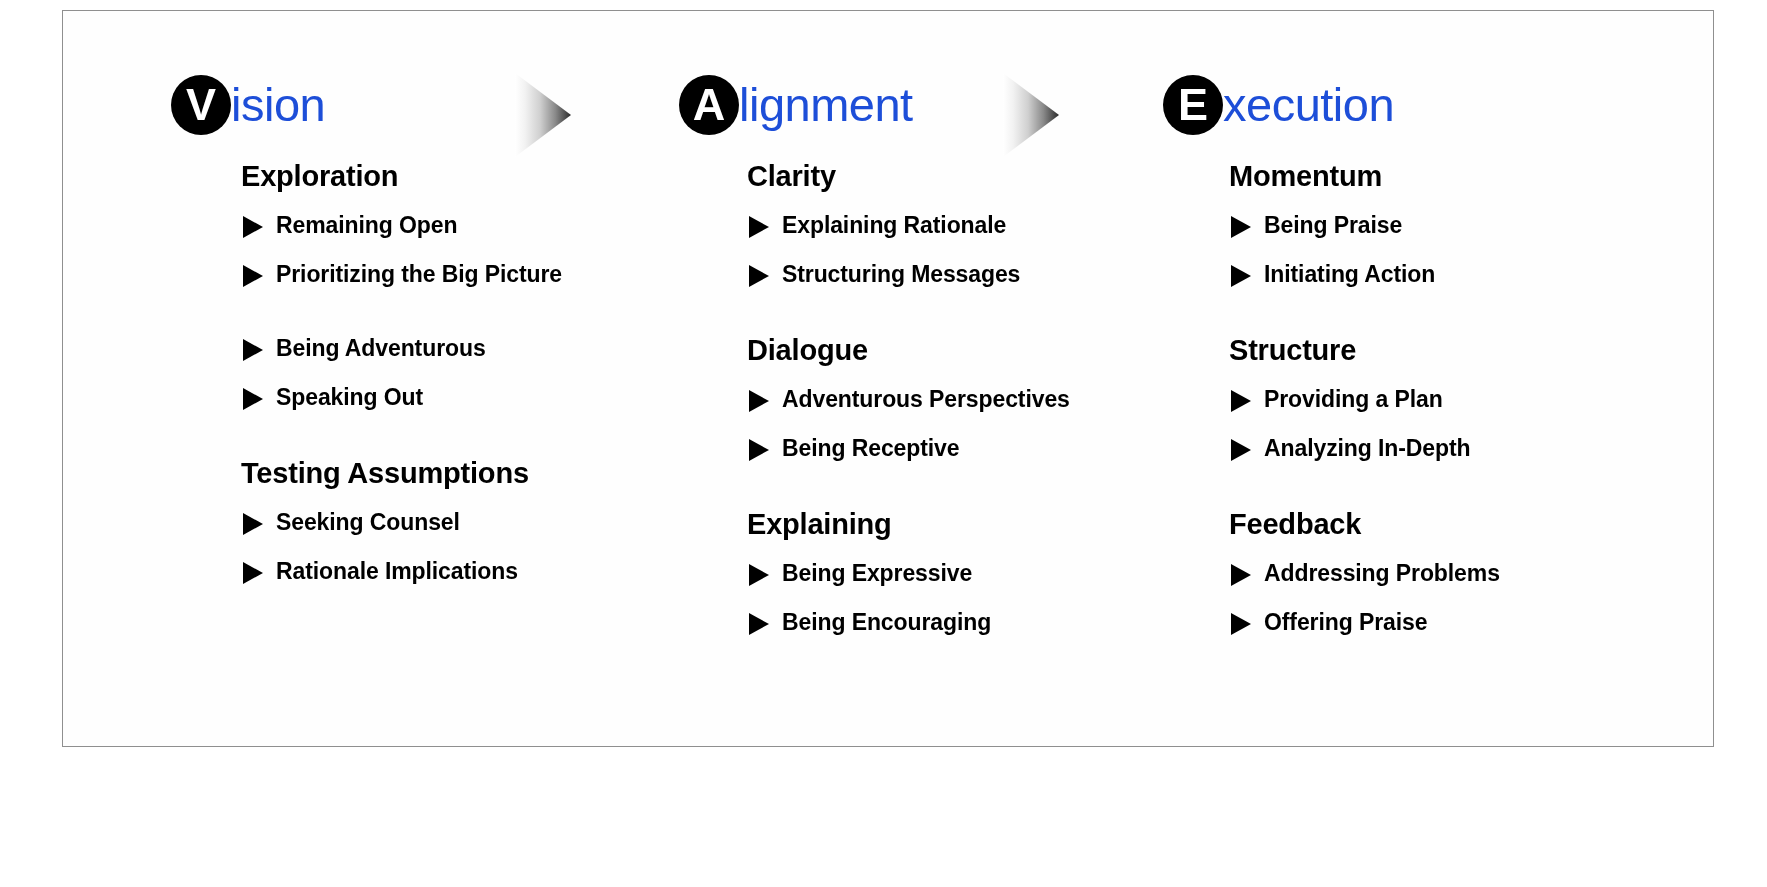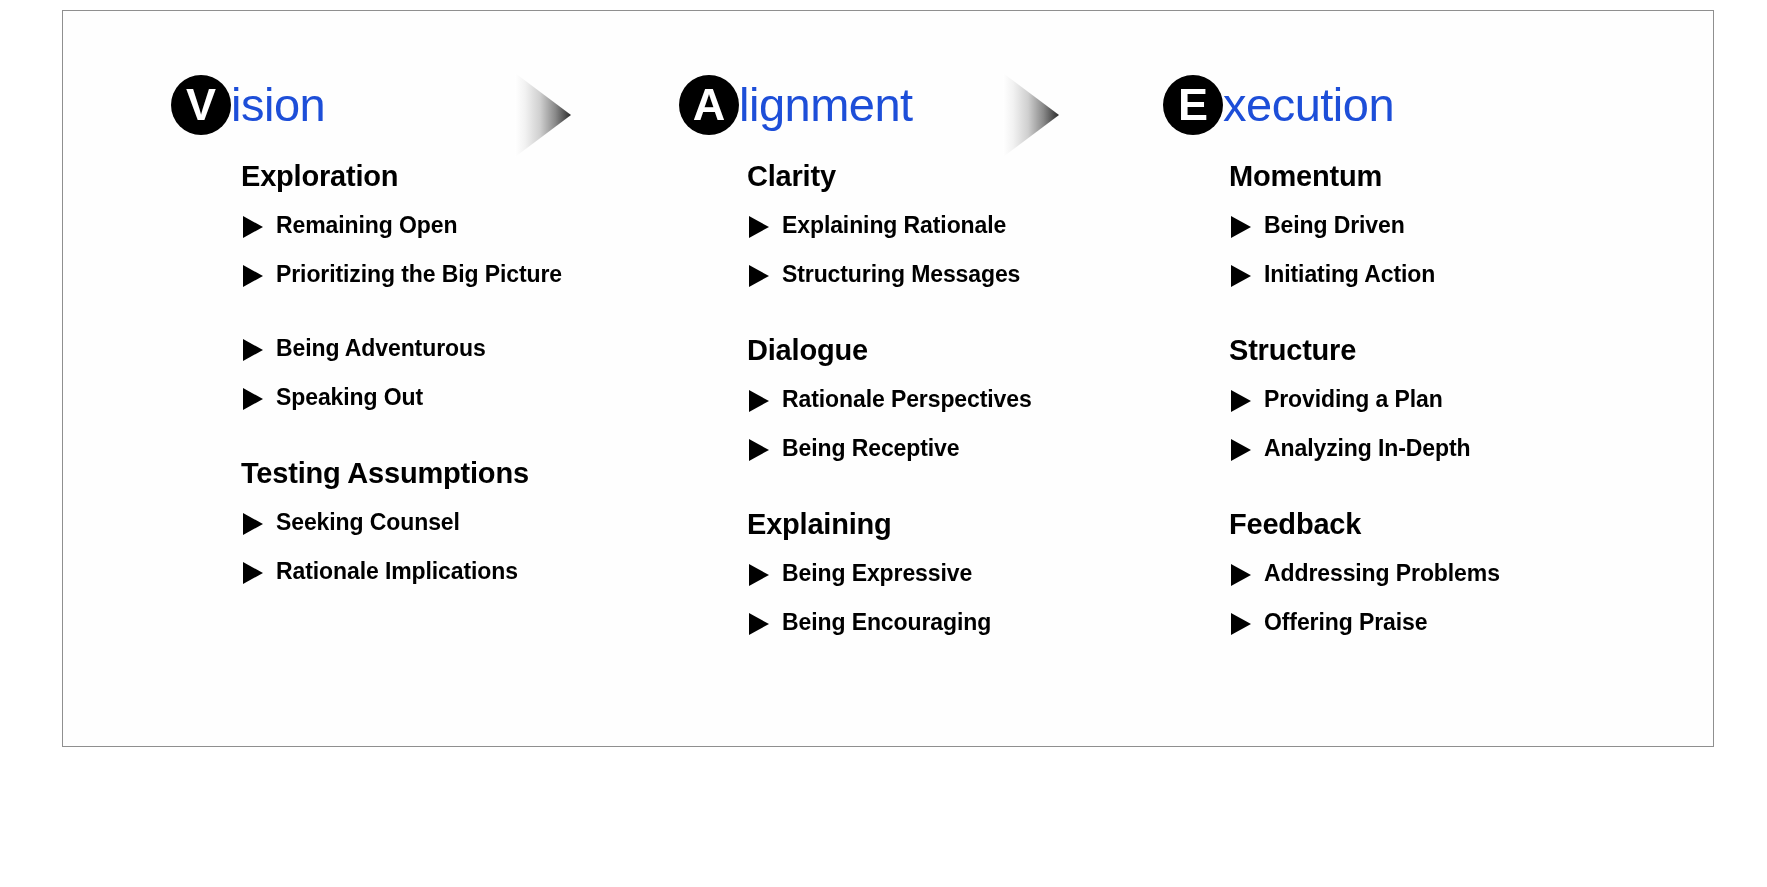--- a/index.html
+++ b/index.html
@@ -291,21 +291,21 @@
         </div>
 
         <div class="group">
           <div class="group-title">Dialogue</div>
           <div class="item">
             <span class="bullet">
               <svg width="20" height="22" viewBox="0 0 20 22">
                   <polygon points="0,0 20,11 0,22" fill="#000000"></polygon>
                 </svg>
             </span>
-            <span class="item-label">Rationale Perspectives</span>
+            <span class="item-label">Adventurous Perspectives</span>
           </div>
           <div class="item">
             <span class="bullet">
               <svg width="20" height="22" viewBox="0 0 20 22">
                   <polygon points="0,0 20,11 0,22" fill="#000000"></polygon>
                 </svg>
             </span>
             <span class="item-label">Being Receptive</span>
           </div>
         </div>
@@ -335,21 +335,21 @@
       <div class="column c2">
 
         <div class="group">
           <div class="group-title">Momentum</div>
           <div class="item">
             <span class="bullet">
               <svg width="20" height="22" viewBox="0 0 20 22">
                   <polygon points="0,0 20,11 0,22" fill="#000000"></polygon>
                 </svg>
             </span>
-            <span class="item-label">Being Driven</span>
+            <span class="item-label">Being Praise</span>
           </div>
           <div class="item">
             <span class="bullet">
               <svg width="20" height="22" viewBox="0 0 20 22">
                   <polygon points="0,0 20,11 0,22" fill="#000000"></polygon>
                 </svg>
             </span>
             <span class="item-label">Initiating Action</span>
           </div>
         </div>

